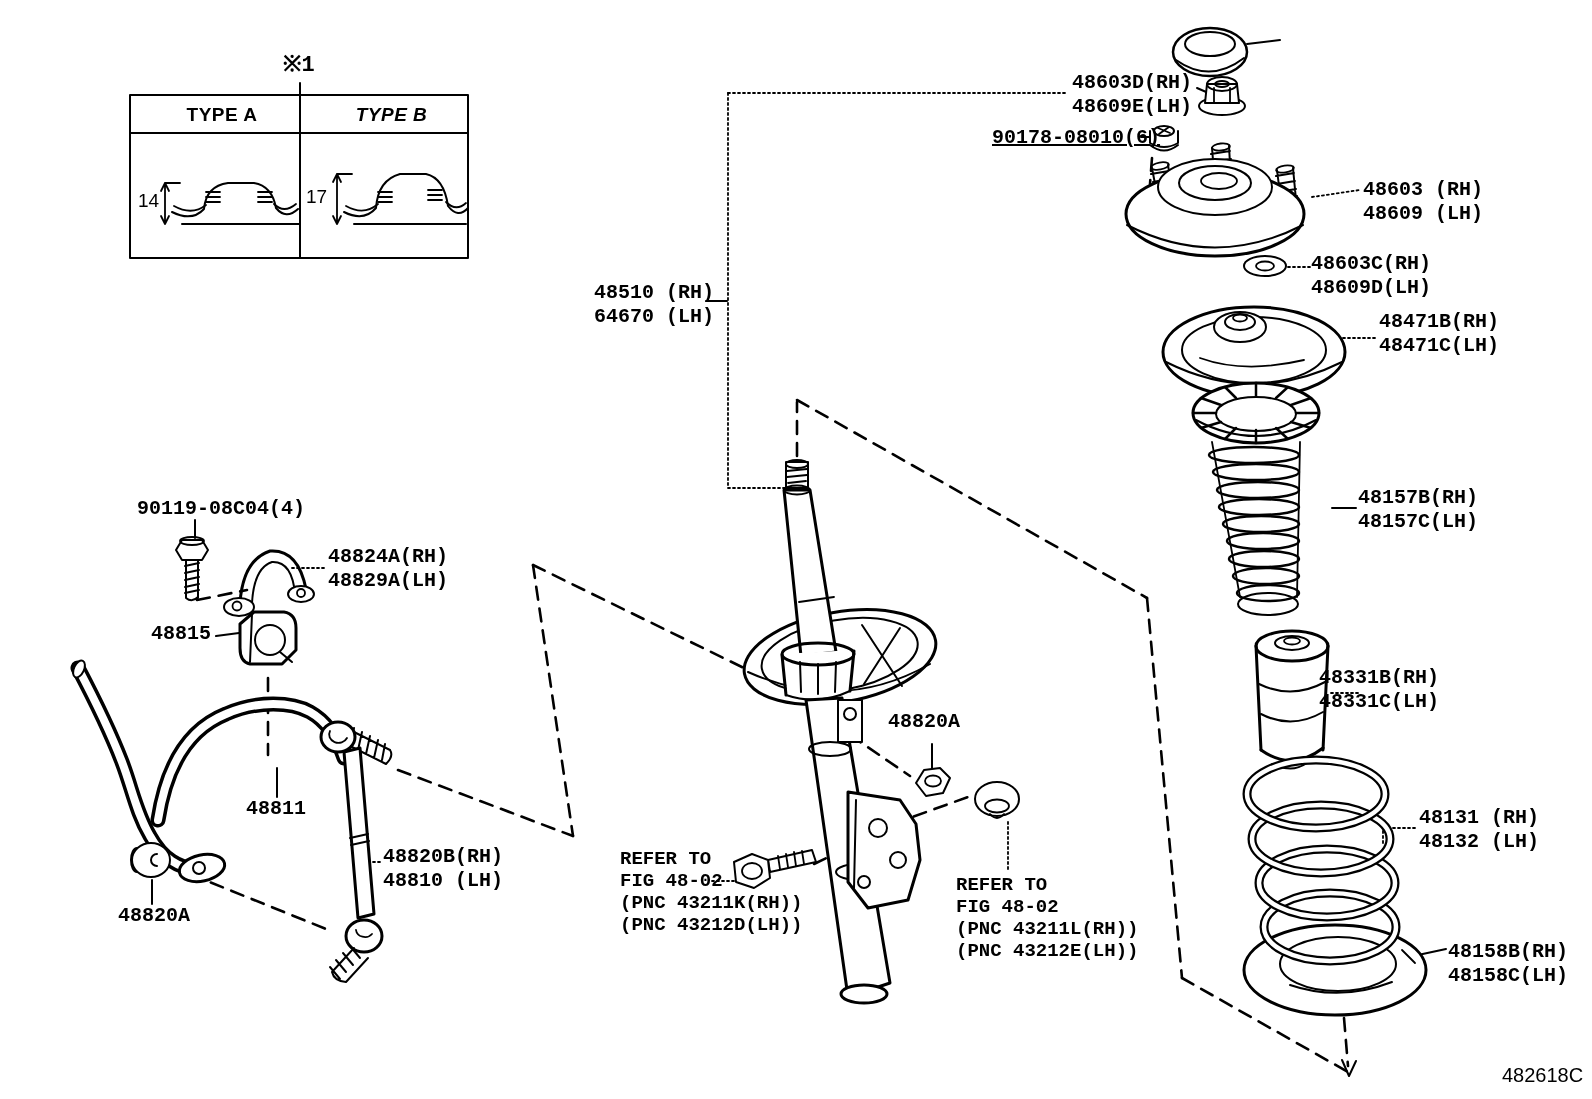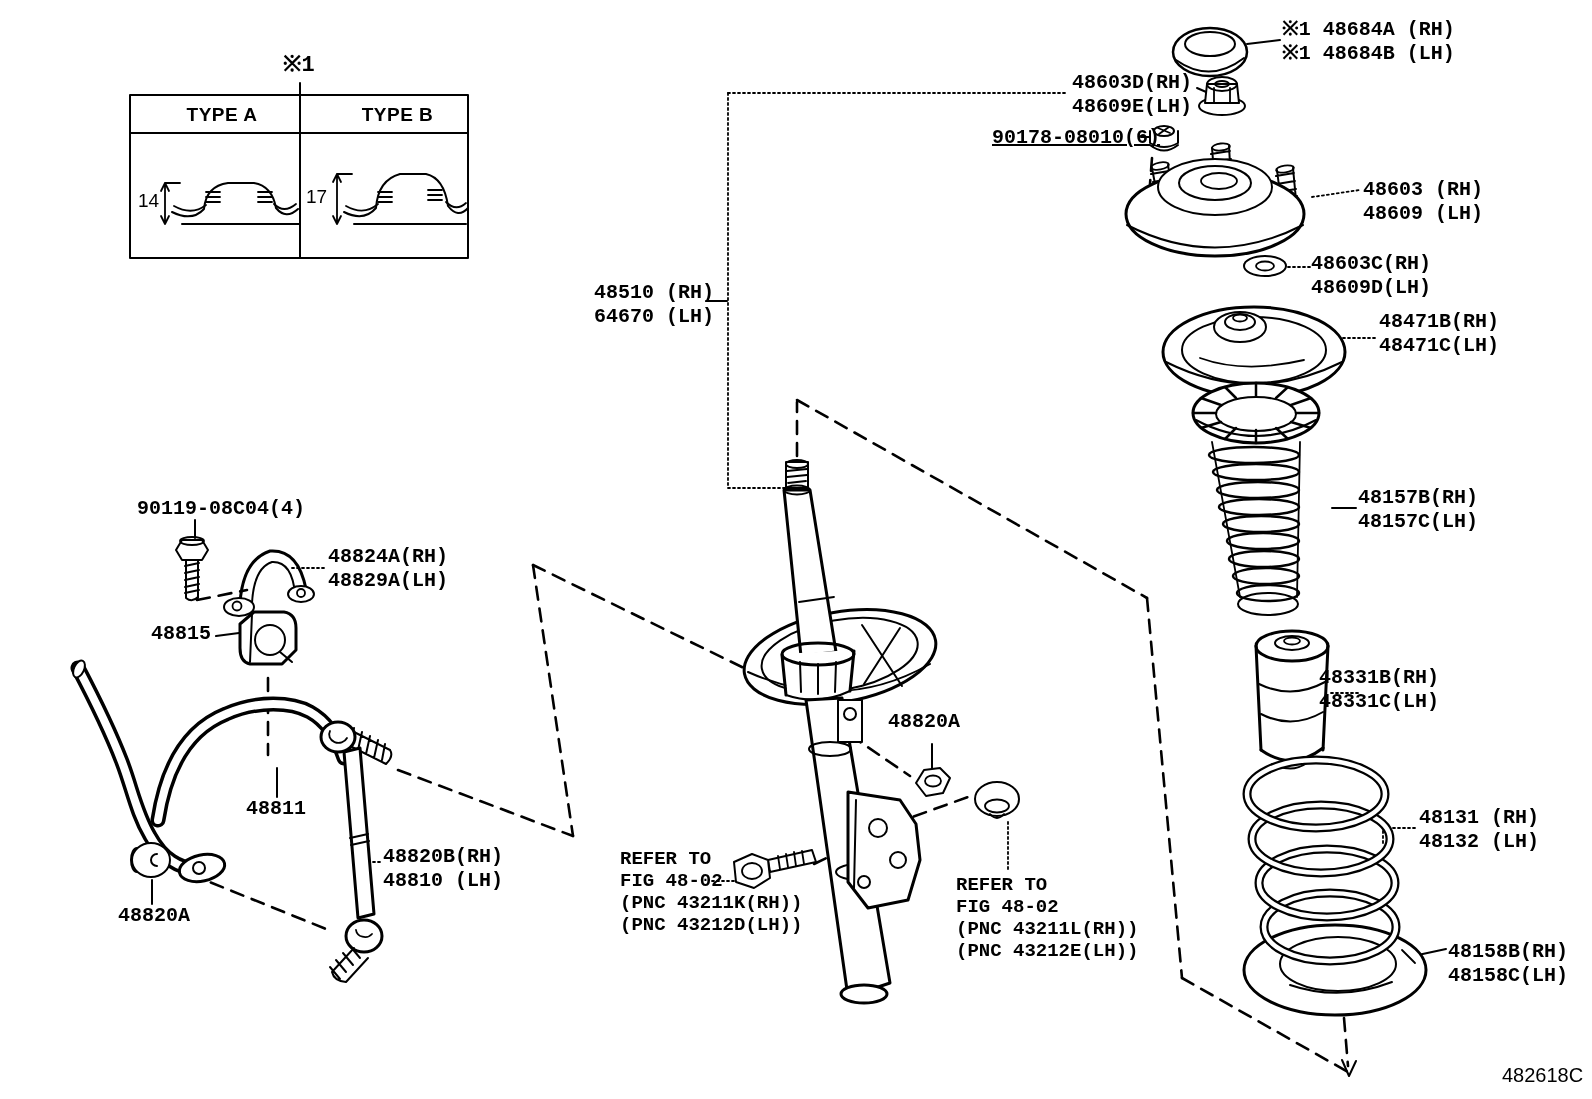--- a/index.html
+++ b/index.html
@@ -314,26 +314,24 @@
 
   <g>
     <ellipse class="f s2" cx="997" cy="799" rx="22" ry="17"></ellipse>
     <ellipse class="s18" cx="997" cy="806" rx="12" ry="6.5"></ellipse>
     <path class="s18" d="M 990 814 Q 997 822 1004 814"></path>
   </g>
 </svg>
 
 <div class="lbl" style="left:283px;top:54px;font-size:22px;">※1</div>
 <div class="hdr" style="left:130px;top:104px;width:184px;">TYPE A</div>
-<div class="hdr" style="left:300px;top:104px;width:195px;">TYPE B</div>
+<div class="hdr" style="left:294px;top:104px;width:195px;font-style:italic;">TYPE B</div>
 <div class="dim" style="left:138px;top:190px;">14</div>
 <div class="dim" style="left:306px;top:186px;">17</div>
 
-<div class="lbl" style="left:1282px;top:18px;">※1 48684A (RH)
-※1 48684B (LH)</div>
 <div class="lbl" style="left:1072px;top:71px;">48603D(RH)
 48609E(LH)</div>
 <div class="lbl" style="left:992px;top:126px;text-decoration:underline;">90178-08010(6)</div>
 <div class="lbl" style="left:1363px;top:178px;">48603 (RH)
 48609 (LH)</div>
 <div class="lbl" style="left:1311px;top:252px;">48603C(RH)
 48609D(LH)</div>
 <div class="lbl" style="left:1379px;top:310px;">48471B(RH)
 48471C(LH)</div>
 <div class="lbl" style="left:594px;top:281px;">48510 (RH)

